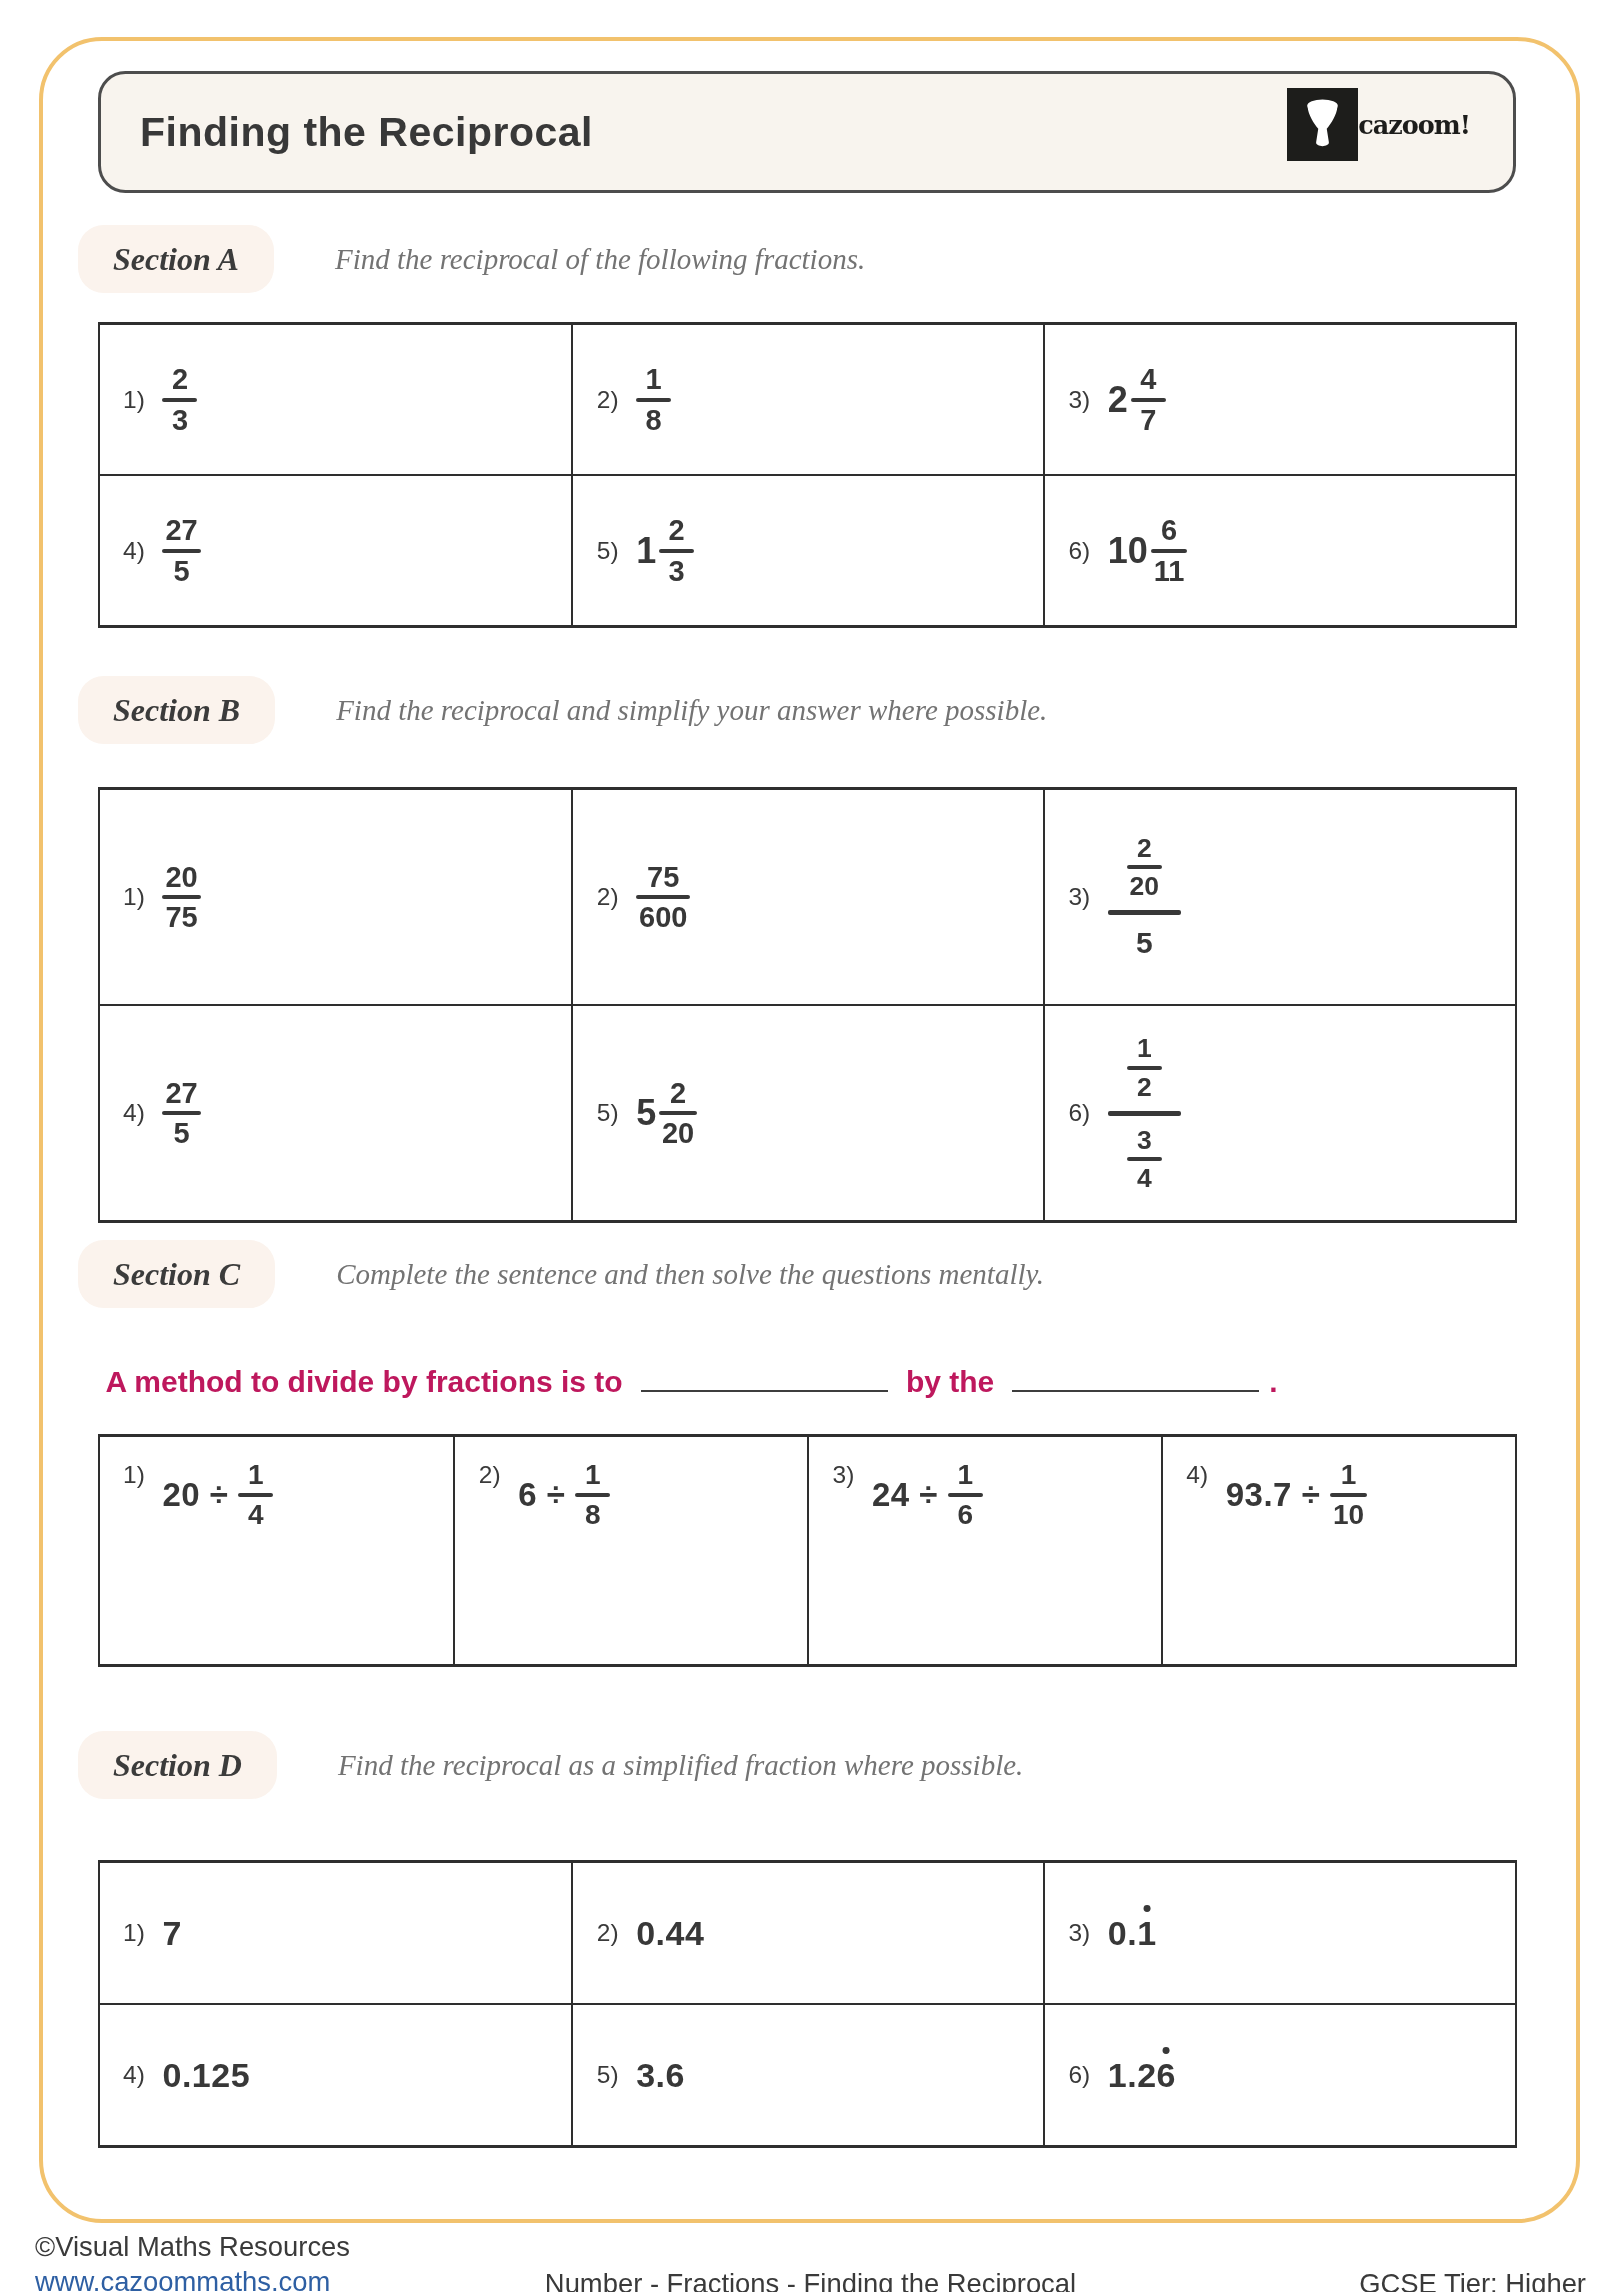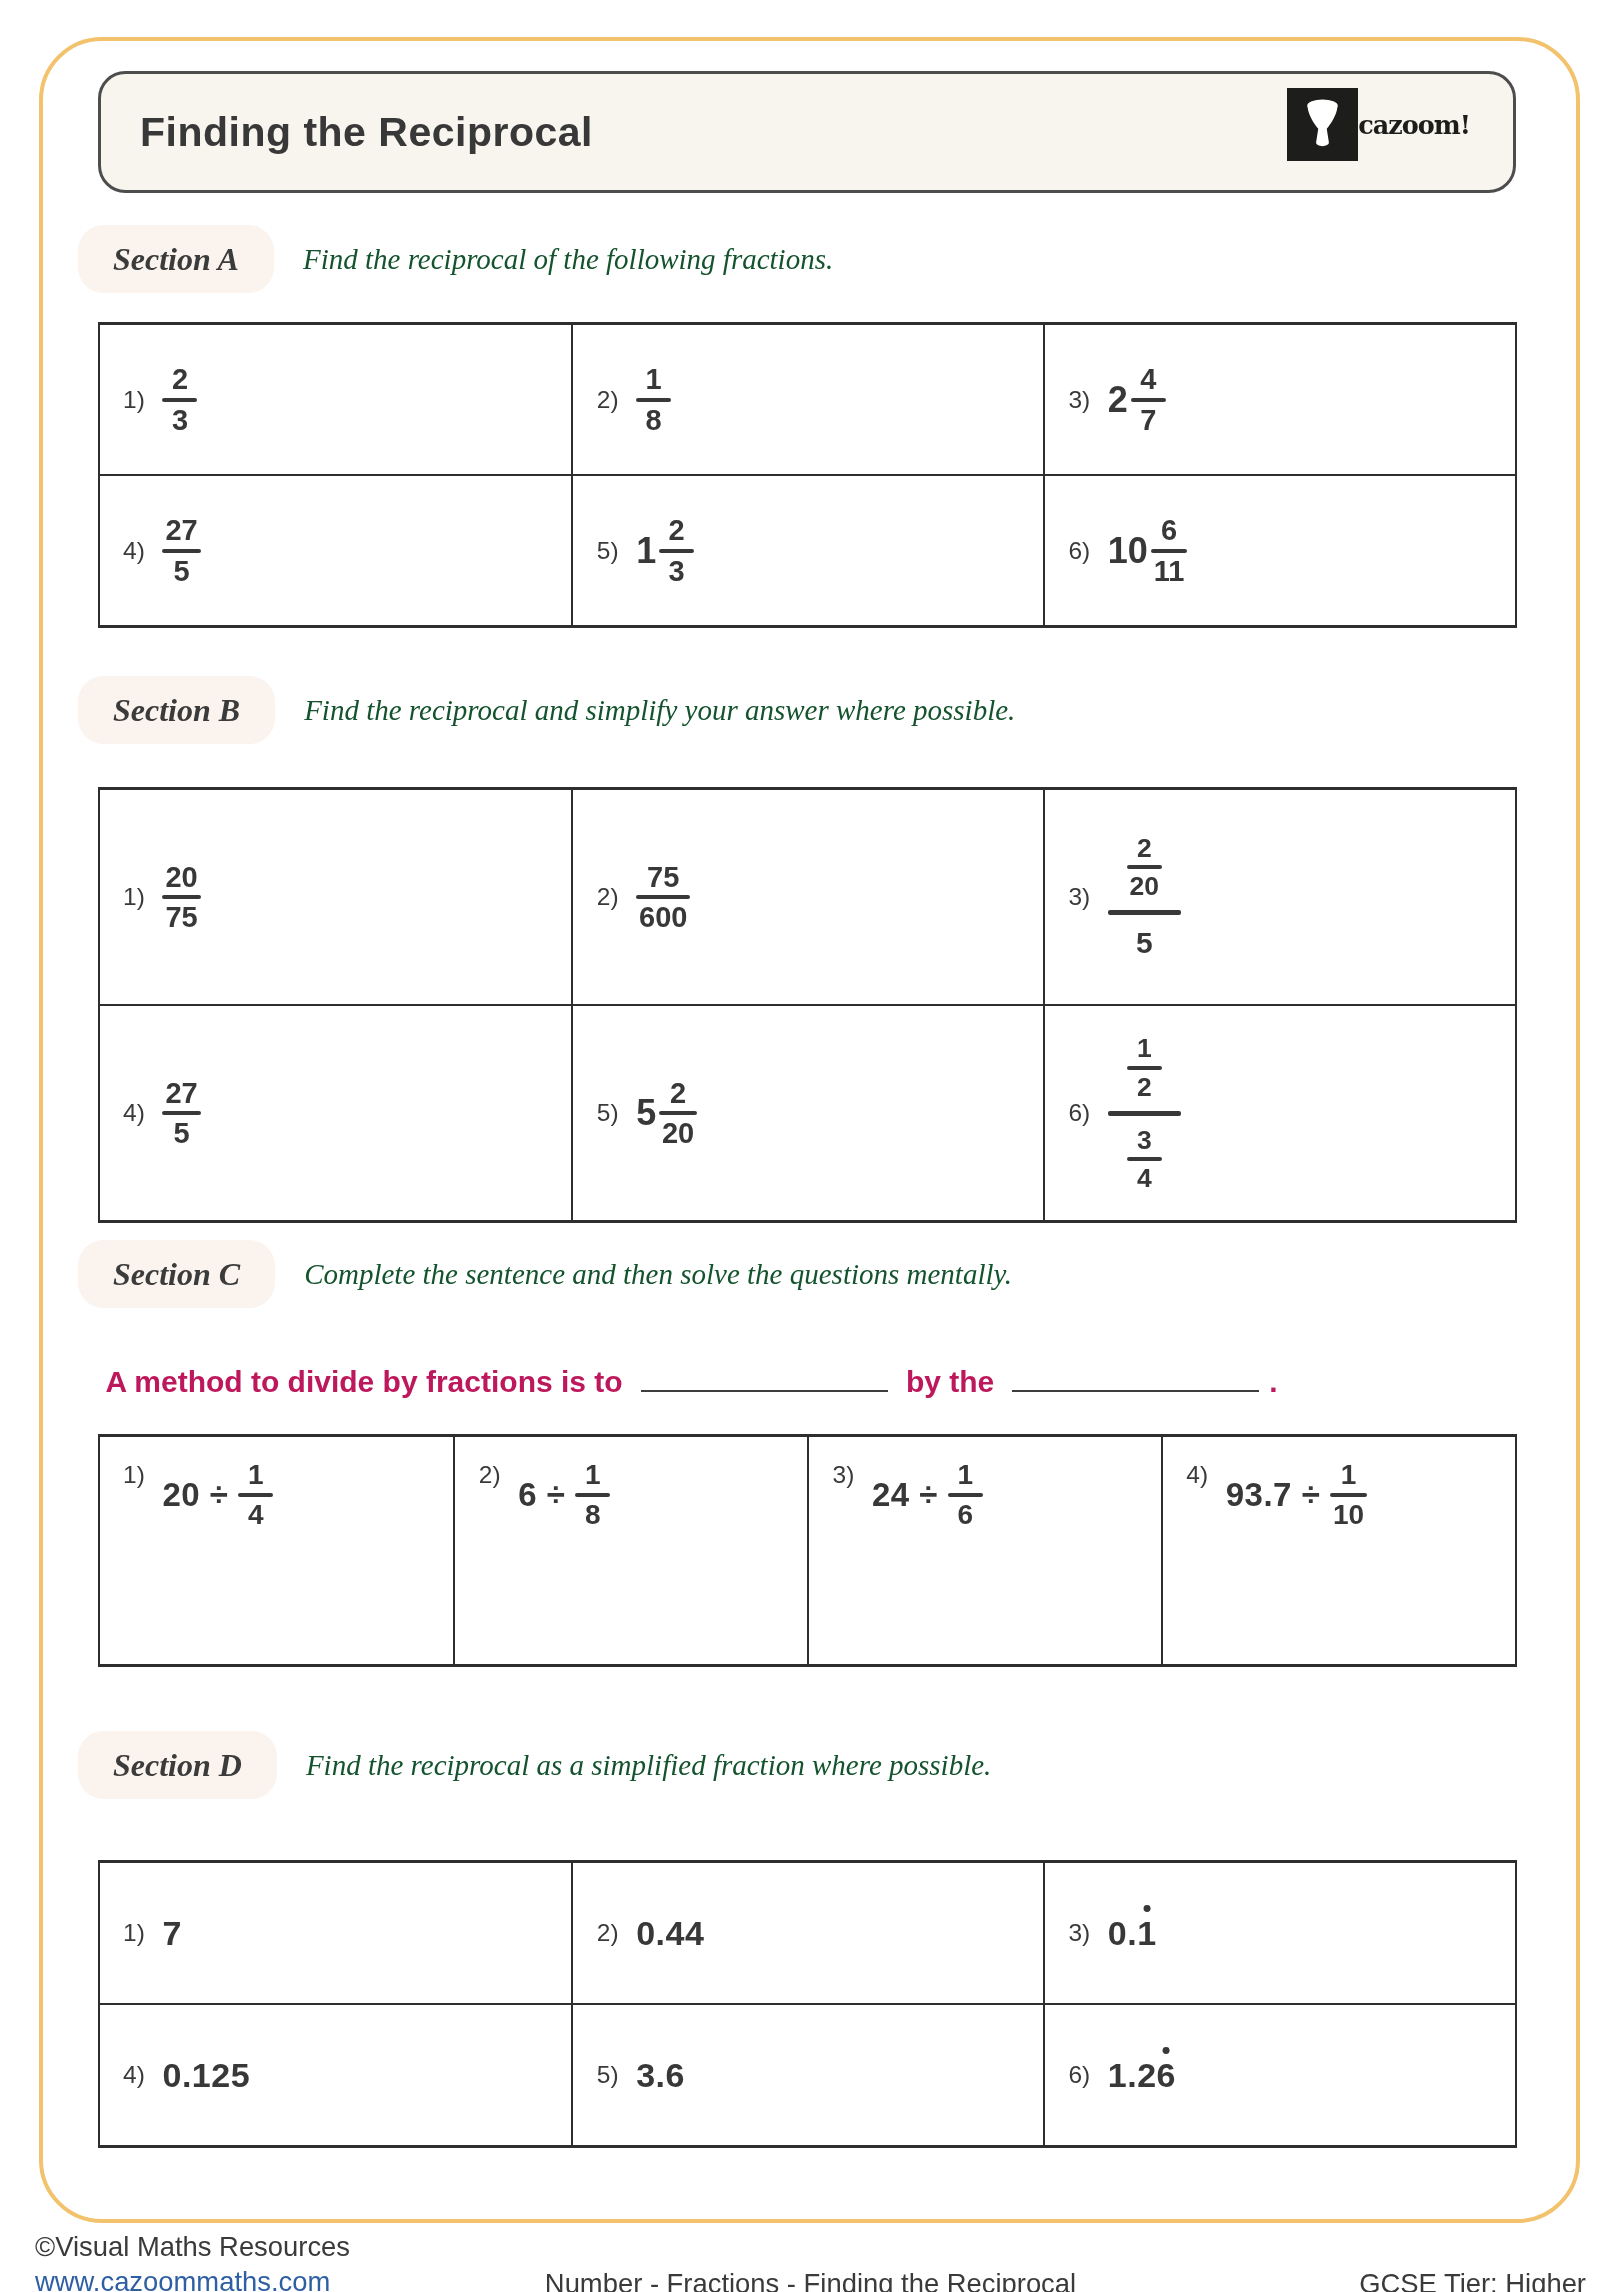--- a/index.html
+++ b/index.html
@@ -17,26 +17,26 @@
     background:#F8F4EE;border:3.9px solid #4d4d4d;border-radius:27.4px;
     display:flex;align-items:center;box-sizing:border-box;
   }
   .title-box h1{margin:0 0 0 39px;font-size:41px;font-weight:bold;letter-spacing:0.5px;color:#383838;}
   .logo{position:absolute;right:43px;top:13.7px;display:flex;flex-direction:row;align-items:center;}
   .logo-square{width:71px;height:73px;background:#1d1d1b;display:flex;align-items:center;justify-content:center;}
   .logo-text{font-family:"DejaVu Serif",serif;font-weight:bold;font-size:25.5px;color:#1d1d1b;margin-top:1px;letter-spacing:-1px;}
   
   .section{position:absolute;left:78px;width:1460px;}
   #sec-a{top:225px} #sec-b{top:676px} #sec-c{top:1240px} #sec-d{top:1731px}
-  .sec-head{display:flex;align-items:center;gap:29px;}
+  .sec-head{display:flex;align-items:center;gap:61px;}
   .sec-label{
     background:#FBF3ED;border-radius:25.5px;padding:15.7px 35px;white-space:nowrap;
     font-family:"Liberation Serif",serif;font-style:italic;font-weight:bold;font-size:32px;color:#3b3b3b;
   }
-  .sec-instr{font-family:"Liberation Serif",serif;font-style:italic;font-size:29px;color:#14532d;text-align:right;}
+  .sec-instr{font-family:"Liberation Serif",serif;font-style:italic;font-size:29px;color:#737373;text-align:right;}
   .q-table{margin-left:19.6px;width:1419px;box-sizing:border-box;
     border:2.9px solid #2e2e2e;border-top-width:3.9px;border-bottom-width:3.9px;background:#fff;}
   #sec-a .q-table{margin-top:29px}
   #sec-b .q-table{margin-top:43px}
   #sec-c .q-table{margin-top:35px}
   #sec-d .q-table{margin-top:61px}
   .q-row{display:grid;}
   .cols-3{grid-template-columns:1fr 1fr 1fr;}
   .cols-4{grid-template-columns:1fr 1fr 1fr 1fr;}
   .q-row + .q-row{border-top:2px solid #2e2e2e;}

